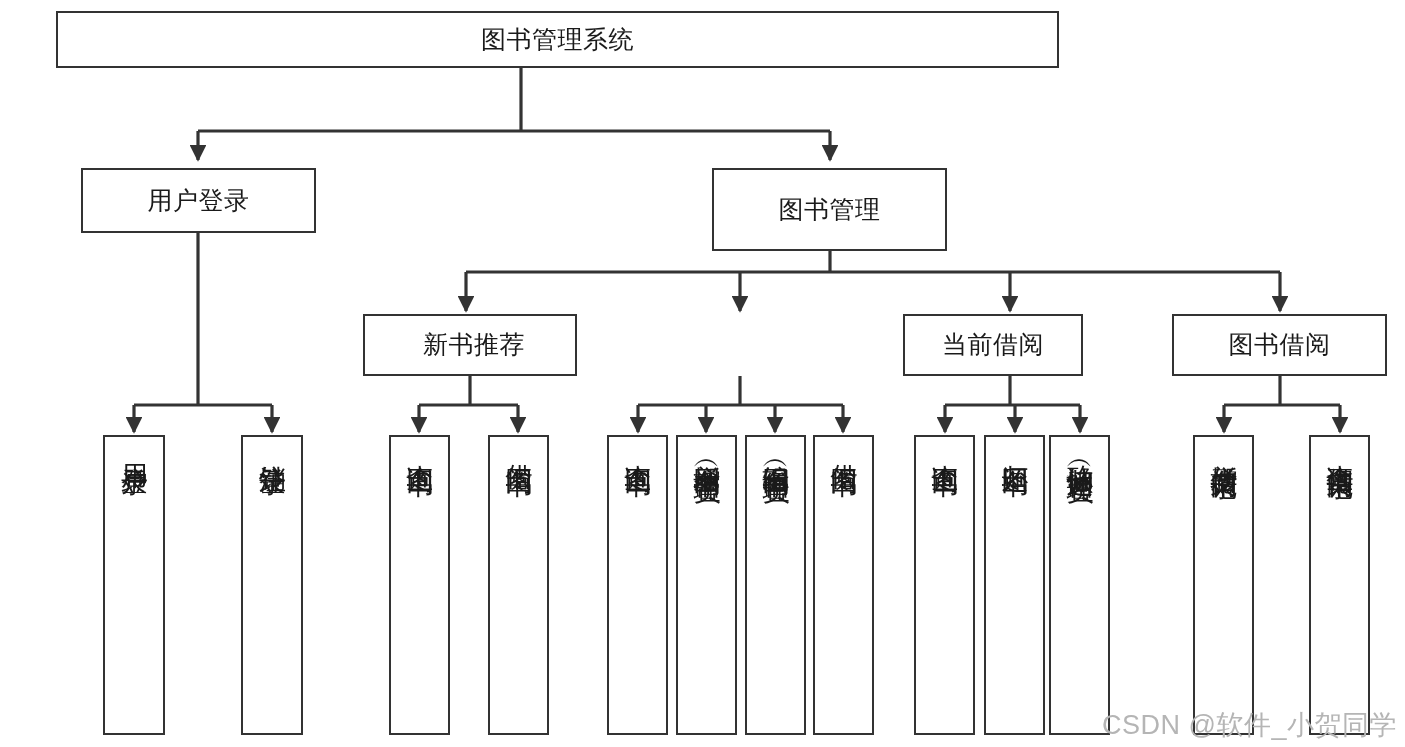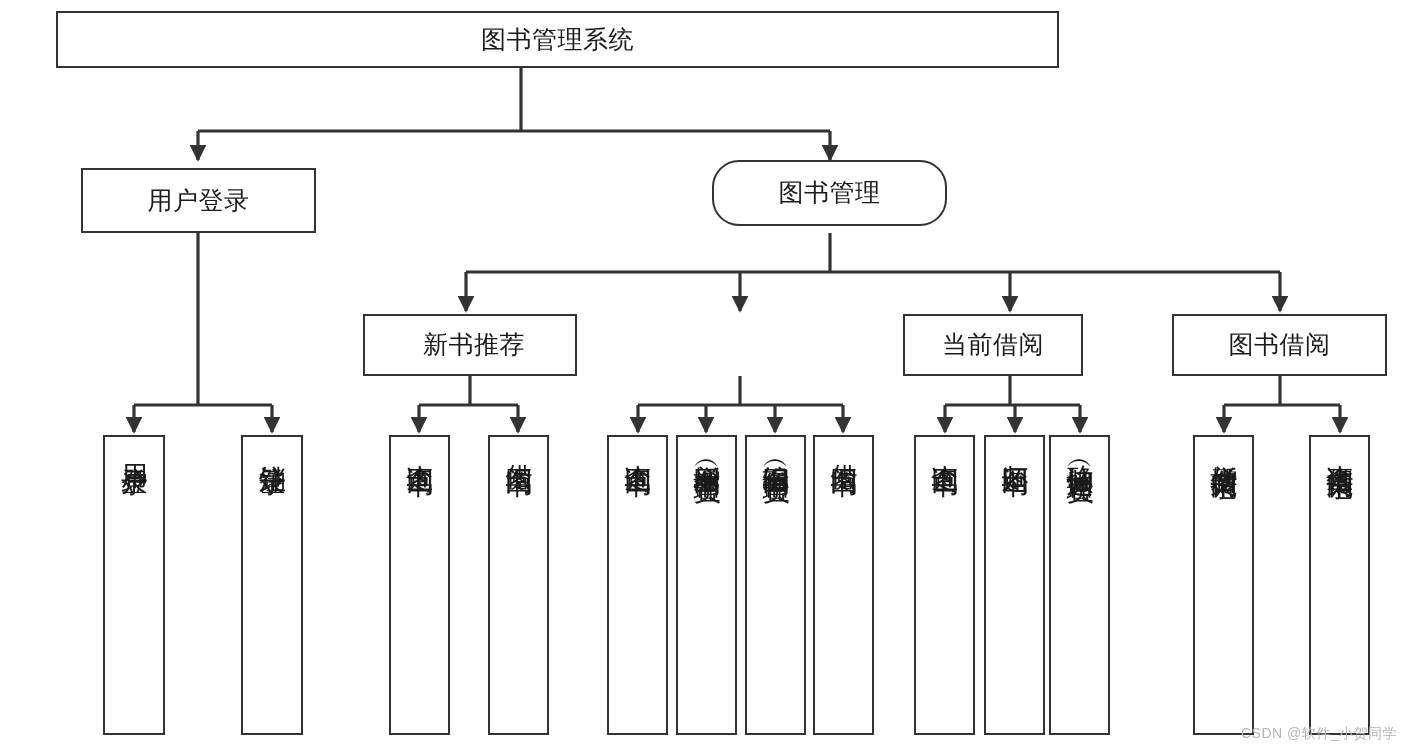--- a/index.html
+++ b/index.html
@@ -58,21 +58,21 @@
     writing-mode: vertical-rl;
     text-orientation: upright;
     font-size: 27px;
     line-height: 1;
     letter-spacing: 2px;
   }
   #watermark {
     position: absolute;
     right: 8px;
     bottom: 4px;
-    font-size: 14px;
+    font-size: 27px;
     color: #b5b5b5;
     white-space: nowrap;
     letter-spacing: 0.5px;
   }
 </style>
 </head>
 <body>
 
 <div id="diagram-root">
 
@@ -126,21 +126,21 @@
     </g>
   </svg>
 
   <div class="node root horiz" style="left:20px; top:11px; width:1003px; height:57px;margin-left:36px;">
     <span class="node-label">图书管理系统</span>
   </div>
 
   <div class="node horiz" style="left:81px; top:168px; width:235px; height:65px;">
     <span class="node-label">用户登录</span>
   </div>
-  <div class="node horiz" style="left:712px; top:160px; width:235px; height:66px;border-radius:27px;">
+  <div class="node horiz" style="left:712px; top:168px; width:235px; height:83px;">
     <span class="node-label">图书管理</span>
   </div>
 
   <div class="node horiz" style="left:363px; top:314px; width:214px; height:62px;padding-left:8px;">
     <span class="node-label">新书推荐</span>
   </div>
   <div class="node horiz" style="left:903px; top:314px; width:180px; height:62px;">
     <span class="node-label">当前借阅</span>
   </div>
   <div class="node horiz" style="left:1172px; top:314px; width:215px; height:62px;">

